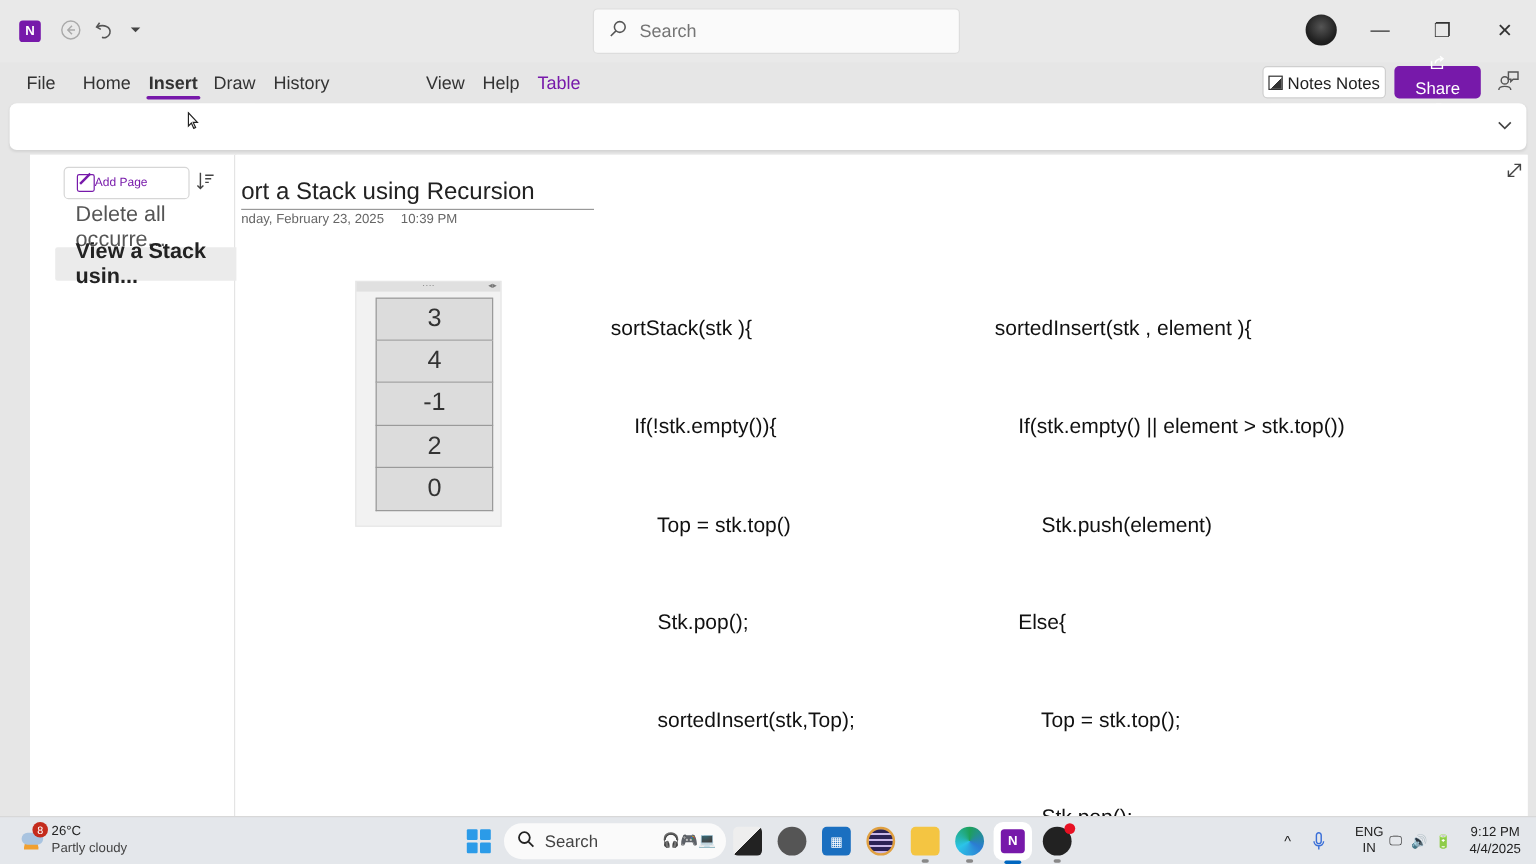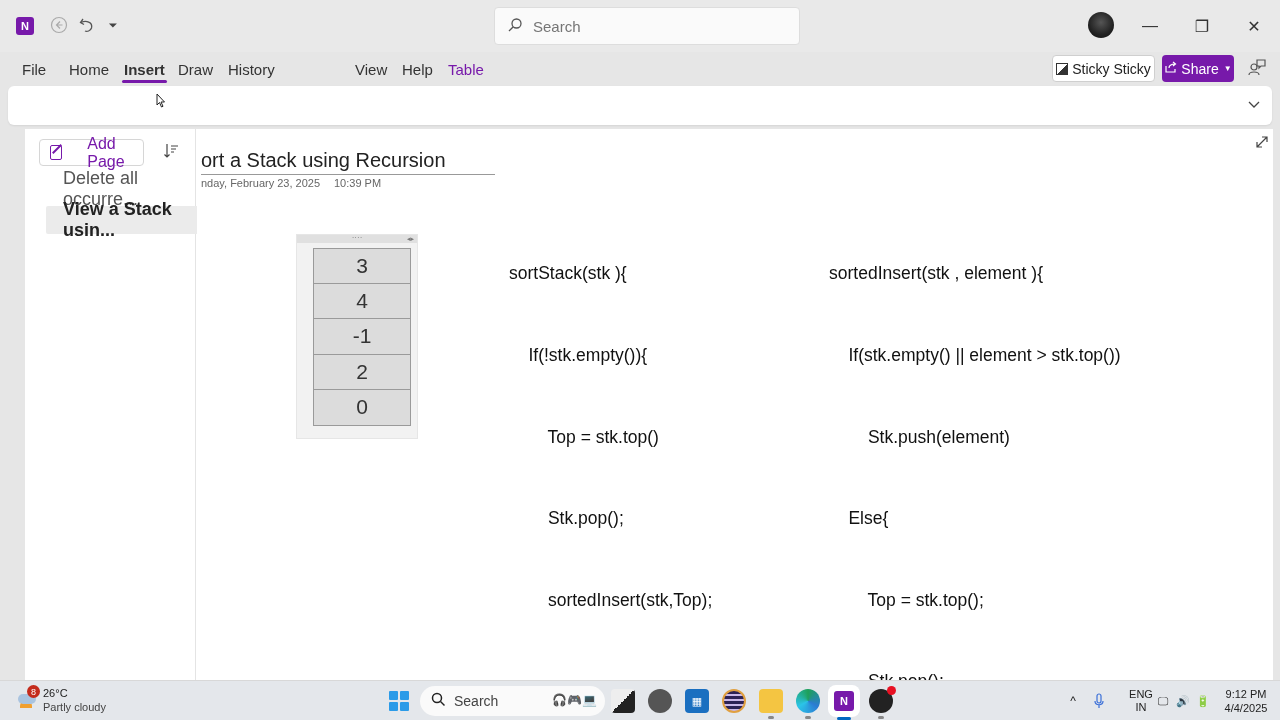--- a/index.html
+++ b/index.html
@@ -19,32 +19,32 @@
   .win-btn { position: absolute; top: 12px; width: 30px; height: 28px; display: flex; align-items: center; justify-content: center; color: #333; font-size: 16px; }
 
   
   .ribbon-tabs { position: absolute; left: 0; top: 52px; height: 34px; width: 1280px; }
   .rtab { position: absolute; top: 9px; font-size: 15px; color: #333; }
   .rtab.active { font-weight: bold; }
   .rtab.active::after { content: ""; position: absolute; left: -2px; right: -2px; bottom: -5px; height: 3px; background: #7719aa; border-radius: 2px; }
   .rtab.context { color: #7719aa; }
   .sticky-btn { position: absolute; left: 1052px; top: 55px; width: 103px; height: 27px; background: #fff; border: 1px solid #cfcfcf; border-radius: 4px; font-size: 14px; display: flex; align-items: center; justify-content: center; gap: 4px; color: #222; }
   .sticky-btn .ico { display: inline-block; width: 12px; height: 12px; border: 1.5px solid #333; background: linear-gradient(135deg, #fff 55%, #333 55%); }
-  .share-btn { position: absolute; left: 1162px; top: 55px; width: 72px; height: 27px; background: #7719aa; border-radius: 4px; color: #fff; font-size: 14px; display: flex; align-items: center; justify-content: center; gap: 3px; }
+  .share-btn { position: absolute; left: 1162px; top: 55px; width: 72px; height: 27px; background: #7719aa; border-radius: 4px; color: #fff; font-size: 14px; display: flex; align-items: center; justify-content: center; gap: 3px; flex-direction: column; }
   .share-btn .chev { font-size: 8px; margin-left: 2px; }
   .feedback-icon { position: absolute; left: 1246px; top: 57px; width: 22px; height: 22px; color: #555; font-size: 16px; display: flex; align-items: center; justify-content: center; }
 
   
   .ribbon-body { position: absolute; left: 8px; top: 86px; width: 1264px; height: 39px; background: #fff; border-radius: 6px; box-shadow: 0 1px 2px rgba(0,0,0,0.08); }
   .ribbon-collapse { position: absolute; right: 12px; top: 12px; color: #444; font-size: 12px; }
 
   
   .main { position: absolute; left: 25px; top: 129px; width: 1248px; height: 551px; background: #fff; }
   .pages-pane { position: absolute; left: 0; top: 0; width: 171px; height: 551px; background: #fff; border-right: 1px solid #e4e4e4; }
-  .add-page { position: absolute; left: 14px; top: 10px; width: 105px; height: 27px; border: 1px solid #d6d6d6; border-radius: 4px; display: flex; align-items: center; padding-left: 10px; gap: 25px; color: #7719aa; font-size: 16px; background: #fff; }
+  .add-page { position: absolute; left: 28px; top: 10px; width: 105px; height: 27px; border: 1px solid #d6d6d6; border-radius: 4px; display: flex; align-items: center; padding-left: 10px; gap: 0; color: #7719aa; font-size: 10px; background: #fff; }
   .add-page .ico { width: 15px; height: 15px; border: 1.6px solid #7719aa; border-radius: 2px; position: relative; }
   .add-page .ico::after { content: ""; position: absolute; left: 5px; top: -3px; width: 2px; height: 12px; background: #7719aa; transform: rotate(45deg); }
   .sort-icon { position: absolute; left: 138px; top: 14px; font-size: 15px; color: #444; }
   .page-item { position: absolute; left: 21px; width: 155px; height: 28px; font-size: 18px; display: flex; align-items: center; padding-left: 17px; color: #555; border-radius: 2px; }
   .page-item.selected { background: #ebebeb; font-weight: bold; color: #222; }
 
   .canvas { position: absolute; left: 172px; top: 0; width: 1076px; height: 551px; background: #fff; overflow: hidden; }
   .page-title { position: absolute; left: 4px; top: 20px; font-size: 20px; color: #222; white-space: nowrap; }
   .title-rule { position: absolute; left: 4px; top: 45px; width: 294px; height: 1px; background: #999; }
   .page-date { position: absolute; left: 4px; top: 48px; font-size: 11px; color: #666; }
@@ -120,21 +120,21 @@
   <span class="rtab active" style="left:124px;">Insert</span>
   <span class="rtab" style="left:178px;">Draw</span>
   <span class="rtab" style="left:228px;">History</span>
   <span class="rtab" style="left:292px;margin-top:28px;">Review</span>
   <span class="rtab" style="left:355px;">View</span>
   <span class="rtab" style="left:402px;">Help</span>
   <span class="rtab context" style="left:448px;">Table</span>
 </div>
 <div class="sticky-btn">
   <span class="ico"></span>
-  <span>Sticky Sticky</span>
+  <span>Notes Notes</span>
 </div>
 <div class="share-btn">
   <span>
     <svg width="14" height="14" viewBox="0 0 14 14">
         <path d="M2 6 V12 H11 V9" fill="none" stroke="#fff" stroke-width="1.2"></path>
         <path d="M5 8 C5 5 8 4 11 4 M9 2 L11.5 4 L9 6" fill="none" stroke="#fff" stroke-width="1.2"></path>
       </svg>
   </span>
   <span>Share</span>
   <span class="chev">▼</span>

